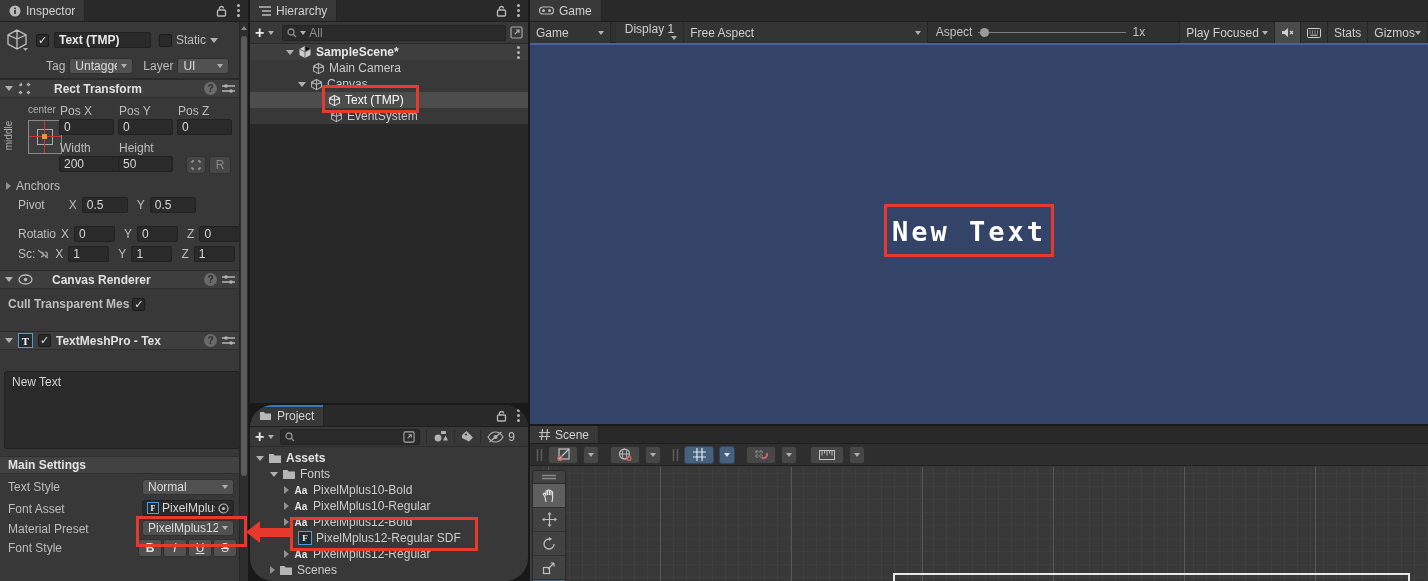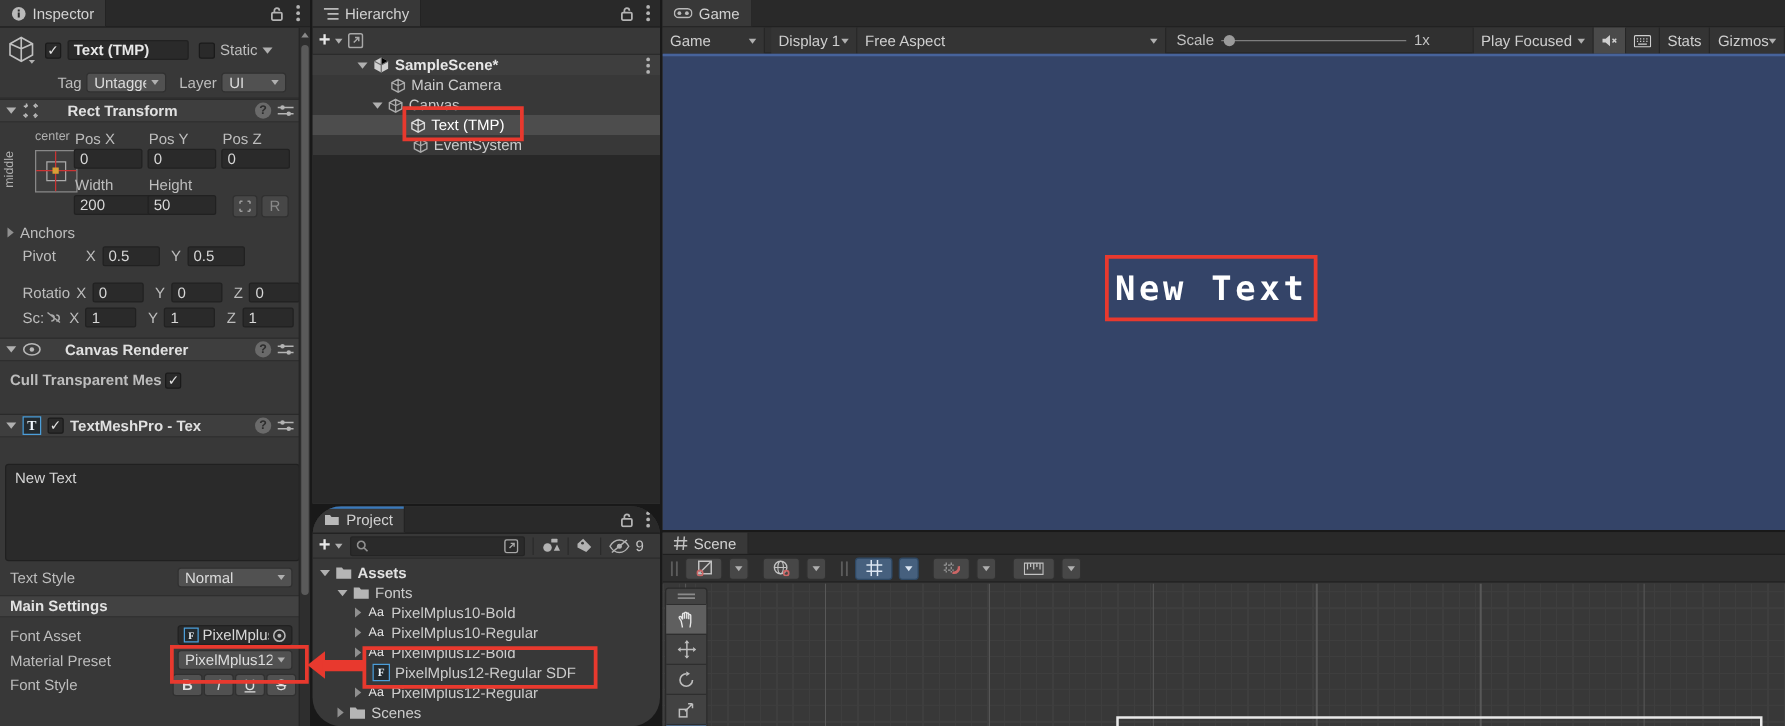--- a/index.html
+++ b/index.html
@@ -28,21 +28,21 @@
 .dd .tri-d { margin-left:auto; }
 .chk { width:13px; height:13px; background:#2a2a2a; border:1px solid #1a1a1a; border-radius:2px; display:inline-flex; align-items:center; justify-content:center; flex:none; }
 .chk.on::after { content:"\2713"; color:#e4e4e4; font-size:11px; font-family:"DejaVu Sans",sans-serif; }
 
 .sec-head { height:19px; display:flex; align-items:center; gap:5px; padding:0 5px; border-top:1px solid #2a2a2a; border-bottom:1px solid #2e2e2e; background:#3e3e3e; }
 .sec-title { font-weight:bold; color:#e0e0e0; }
 .helpq { width:13px; height:13px; border-radius:50%; background:#6a6a6a; color:#2c2c2c; font-size:10px; font-weight:bold; display:inline-flex; align-items:center; justify-content:center; }
 .ilbl { color:#bdbdbd; }
 
 .trow { height:16px; display:flex; align-items:center; gap:4px; color:#cccccc; white-space:nowrap; }
-.aa-ic { font-weight:normal; font-size:10px; color:#e6e6e6; width:16px; text-align:center; flex:none; }
+.aa-ic { font-weight:bold; font-size:10px; color:#e6e6e6; width:16px; text-align:center; flex:none; }
 .f-ic { width:14px; height:14px; border:1px solid #4c9ed9; background:#232a2e; color:#eef6fc; font-size:9px; font-weight:bold; display:inline-flex; align-items:center; justify-content:center; flex:none; font-family:"Liberation Serif",serif; }
 .search { background:#2a2a2a; border:1px solid #242424; border-radius:2px; height:16px; display:flex; align-items:center; gap:3px; padding:0 4px; color:#8f8f8f; }
 
 .toolbtn { background:#474747; border:1px solid #303030; border-radius:3px; height:18px; display:flex; align-items:center; justify-content:center; }
 .annot { position:absolute; border:3px solid #e8392e; z-index:60; }
 svg { display:block; flex:none; }
 .gtb-item { display:flex; align-items:center; height:21px; padding:0 6px; color:#cfcfcf; border-right:1px solid #262626; background:#343434; }
 </style>
 </head>
 <body>
@@ -196,29 +196,29 @@
     <span style="margin-left:auto;" class="helpq">?</span>
     <svg width="13" height="11" viewBox="0 0 13 11">
         <path d="M0 3 h13 M0 8 h13" stroke="#b4b4b4" stroke-width="1.3"></path>
         <circle cx="4" cy="3" r="1.8" fill="#b4b4b4"></circle>
         <circle cx="9" cy="8" r="1.8" fill="#b4b4b4"></circle>
       </svg>
     <span class="kebab"></span>
   </div>
   <div style="height:10px;"></div>
   <div style="margin:11px 8px 0 4px; height:78px; background:#2a2a2a; border:1px solid #202020; border-radius:3px; padding:3px 7px; color:#d4d4d4;">New Text</div>
+  <div style="margin-top:7px; height:18px; background:#424242; border-top:1px solid #2e2e2e; border-bottom:1px solid #2e2e2e; display:flex; align-items:center;">
+    <span style="margin-left:8px; font-weight:bold; color:#e2e2e2;">Main Settings</span>
+  </div>
   <div style="display:flex; align-items:center; margin-top:6px;">
     <span class="ilbl" style="margin-left:8px;">Text Style</span>
     <span class="dd" style="position:absolute; left:142px; width:92px;">
         <span>Normal</span>
         <span class="tri-d tri-sm"></span>
       </span>
-  </div>
-  <div style="margin-top:7px; height:18px; background:#424242; border-top:1px solid #2e2e2e; border-bottom:1px solid #2e2e2e; display:flex; align-items:center;">
-    <span style="margin-left:8px; font-weight:bold; color:#e2e2e2;">Main Settings</span>
   </div>
   <div style="position:relative; height:62px;">
     <span class="ilbl" style="position:absolute; left:8px; top:8px;">Font Asset</span>
     <span class="in" style="position:absolute; left:142px; top:6px; width:92px; gap:3px; border-radius:3px;">
       <span class="f-ic" style="width:12px;height:12px;font-size:8px;">F</span>
       <span style="overflow:hidden;white-space:nowrap;">PixelMplus</span>
       <svg width="11" height="11" viewBox="0 0 11 11" style="margin-left:auto;">
           <circle cx="5.5" cy="5.5" r="4.5" fill="none" stroke="#b8b8b8" stroke-width="1.2"></circle>
           <circle cx="5.5" cy="5.5" r="1.6" fill="#b8b8b8"></circle>
         </svg>
@@ -256,20 +256,28 @@
       <svg width="11" height="12" viewBox="0 0 11 12">
           <rect x="1.5" y="5" width="8" height="6" rx="1" fill="none" stroke="#b4b4b4" stroke-width="1.4"></rect>
           <path d="M3.5 5 V3.5 A2 2 0 0 1 7.5 3.5" fill="none" stroke="#b4b4b4" stroke-width="1.4"></path>
         </svg>
       <span class="kebab"></span>
     </div>
   </div>
   <div style="height:22px; display:flex; align-items:center; padding:0 5px; gap:4px; border-bottom:1px solid #2b2b2b;">
     <span style="color:#e8e8e8; font-size:16px; font-weight:bold; line-height:1;">+</span>
     <span class="tri-d tri-sm"></span>
+    <span class="search" style="flex:1; margin-left:4px;">
+      <svg width="10" height="10" viewBox="0 0 10 10">
+          <circle cx="4" cy="4" r="3" fill="none" stroke="#8f8f8f" stroke-width="1.3"></circle>
+          <path d="M6.3 6.3 L9 9" stroke="#8f8f8f" stroke-width="1.3"></path>
+        </svg>
+      <span class="tri-d tri-sm"></span>
+      <span>All</span>
+    </span>
     <svg width="13" height="13" viewBox="0 0 13 13">
         <rect x="1" y="1" width="11" height="11" rx="1.5" fill="none" stroke="#a8a8a8" stroke-width="1.2"></rect>
         <path d="M5 8 L9 4 M6 4 h3 v3" stroke="#a8a8a8" stroke-width="1.2" fill="none"></path>
       </svg>
   </div>
   <div>
     <div class="trow" style="background:#3e3e3e; padding-left:36px; font-weight:bold; color:#e6e6e6;">
       <span class="tri-d"></span>
       <svg width="14" height="14" viewBox="0 0 14 14">
           <path d="M7 1 L12.5 4 L12.5 10 L7 13 L1.5 10 L1.5 4 Z" fill="#cfcfcf"></path>
@@ -414,30 +422,30 @@
           <circle cx="10.5" cy="4.5" r="1.5" fill="#b9b9b9"></circle>
         </svg>
       <span>Game</span>
     </div>
   </div>
   <div style="height:21px; background:#303030; display:flex; align-items:stretch; border-bottom:1px solid #222;">
     <div class="gtb-item" style="width:95px;">
         <span>Game</span>
         <span class="tri-d tri-sm" style="margin-left:auto;"></span>
       </div>
-    <div class="gtb-item" style="width:80px; margin-left:5px;">
+    <div class="gtb-item" style="width:80px; margin-left:5px;flex-direction:column;">
         <span>Display 1</span>
         <span class="tri-d tri-sm" style="margin-left:auto;"></span>
       </div>
     <div class="gtb-item" style="width:292px;">
         <span>Free Aspect</span>
         <span class="tri-d tri-sm" style="margin-left:auto;"></span>
       </div>
     <div style="display:flex; align-items:center; padding:0 8px; gap:6px;">
-      <span>Scale</span>
+      <span>Aspect</span>
       <span style="position:relative; width:148px; height:21px; display:inline-block;">
         <span style="position:absolute; left:0; right:0; top:10px; height:1.5px; background:#7e7e7e;"></span>
         <span style="position:absolute; left:2px; top:6px; width:9px; height:9px; border-radius:50%; background:#9b9b9b;"></span>
       </span>
       <span>1x</span>
     </div>
     <div class="gtb-item" style="width:113px; margin-left:26px; border-left:1px solid #262626;">
         <span>Play Focused</span>
         <span class="tri-d tri-sm" style="margin-left:auto;"></span>
       </div>

